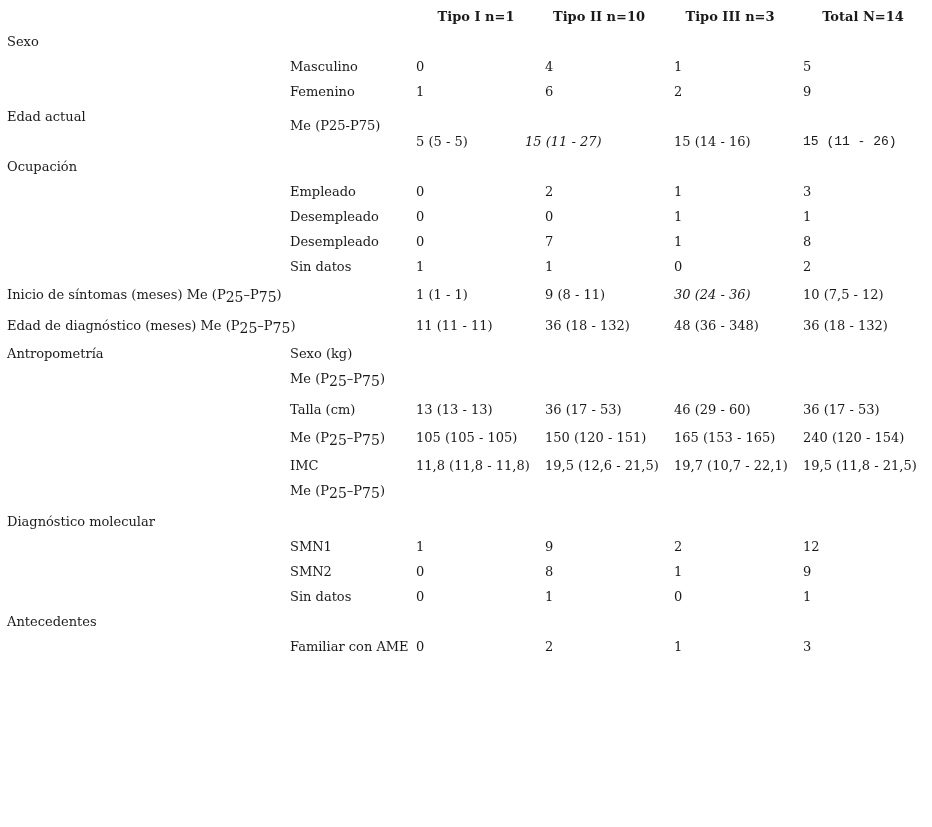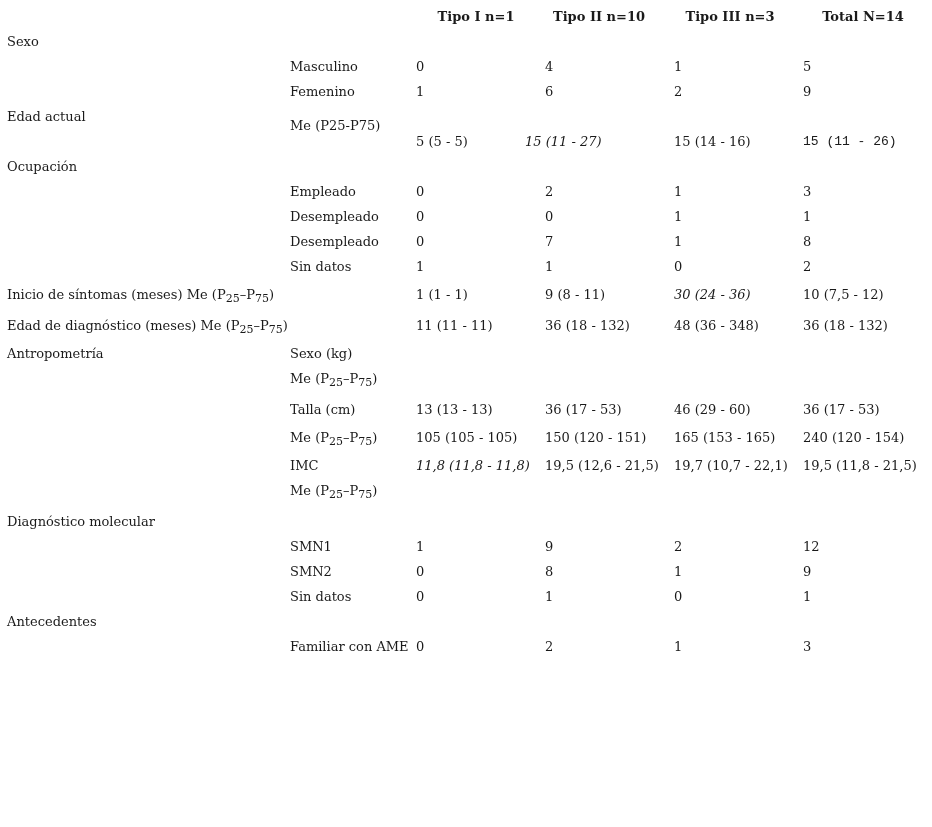--- a/index.html
+++ b/index.html
@@ -1,20 +1,20 @@
 <!DOCTYPE html>
 <html><head>
 <meta charset="utf-8">
 <style>
   html, body { margin:0; padding:0; background:#ffffff; }
   body { width:932px; height:827px; position:relative; overflow:hidden;
          font-family:"DejaVu Serif","Liberation Serif",serif; font-size:13px; color:#1a1a1a; }
   .cell { position:absolute; white-space:nowrap; line-height:16px; }
   .hdr { font-weight:bold; text-align:center; width:120px; }
-  sub { font-size:11px; vertical-align:-3px; line-height:0; }
+  sub { font-size:14px; vertical-align:-3px; line-height:0; }
 </style>
 </head>
 <body>
 
 <div id="table">
     <div class="cell hdr" style="left: 416px; top: 9px;">Tipo I n=1</div>
     <div class="cell hdr" style="left: 539px; top: 9px;">Tipo II n=10</div>
     <div class="cell hdr" style="left: 670px; top: 9px;">Tipo III n=3</div>
     <div class="cell hdr" style="left: 803px; top: 9px;">Total N=14</div>
     <div class="cell " style="left: 7px; top: 34px;">Sexo</div>
@@ -72,21 +72,21 @@
     <div class="cell " style="left: 416px; top: 402px;">13 (13 - 13)</div>
     <div class="cell " style="left: 545px; top: 402px;">36 (17 - 53)</div>
     <div class="cell " style="left: 674px; top: 402px;">46 (29 - 60)</div>
     <div class="cell " style="left: 803px; top: 402px;">36 (17 - 53)</div>
     <div class="cell " style="left: 290px; top: 430px;">Me (P<sub>25</sub>–P<sub>75</sub>)</div>
     <div class="cell " style="left: 416px; top: 430px;">105 (105 - 105)</div>
     <div class="cell " style="left: 545px; top: 430px;">150 (120 - 151)</div>
     <div class="cell " style="left: 674px; top: 430px;">165 (153 - 165)</div>
     <div class="cell " style="left: 803px; top: 430px;">240 (120 - 154)</div>
     <div class="cell " style="left: 290px; top: 458px;">IMC</div>
-    <div class="cell " style="left: 416px; top: 458px; font-style: italic;">11,8 (11,8 - 11,8)</div>
+    <div class="cell " style="left: 416px; top: 458px;">11,8 (11,8 - 11,8)</div>
     <div class="cell " style="left: 545px; top: 458px;">19,5 (12,6 - 21,5)</div>
     <div class="cell " style="left: 674px; top: 458px;">19,7 (10,7 - 22,1)</div>
     <div class="cell " style="left: 803px; top: 458px;">19,5 (11,8 - 21,5)</div>
     <div class="cell " style="left: 290px; top: 483px;">Me (P<sub>25</sub>–P<sub>75</sub>)</div>
     <div class="cell " style="left: 7px; top: 514px;">Diagnóstico molecular</div>
     <div class="cell " style="left: 290px; top: 539px;">SMN1</div>
     <div class="cell " style="left: 416px; top: 539px;">1</div>
     <div class="cell " style="left: 545px; top: 539px;">9</div>
     <div class="cell " style="left: 674px; top: 539px;">2</div>
     <div class="cell " style="left: 803px; top: 539px;">12</div>

